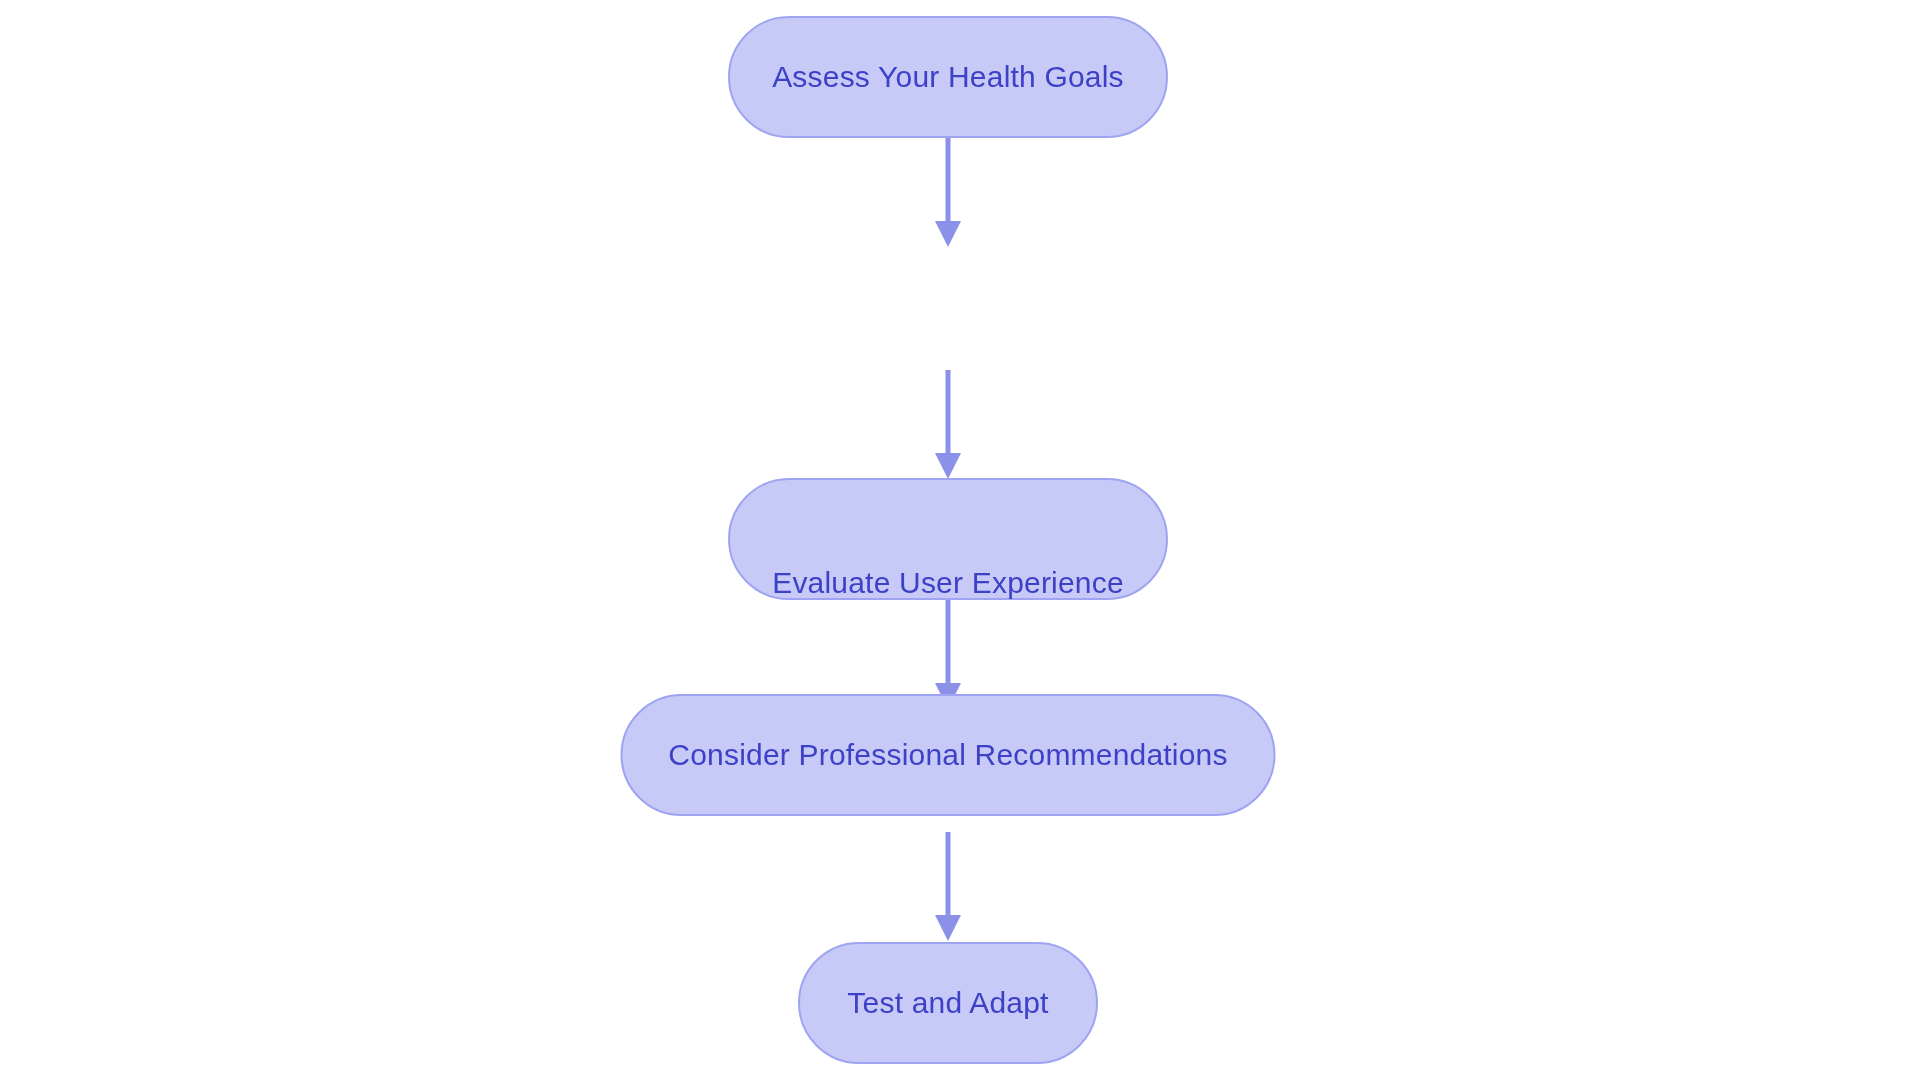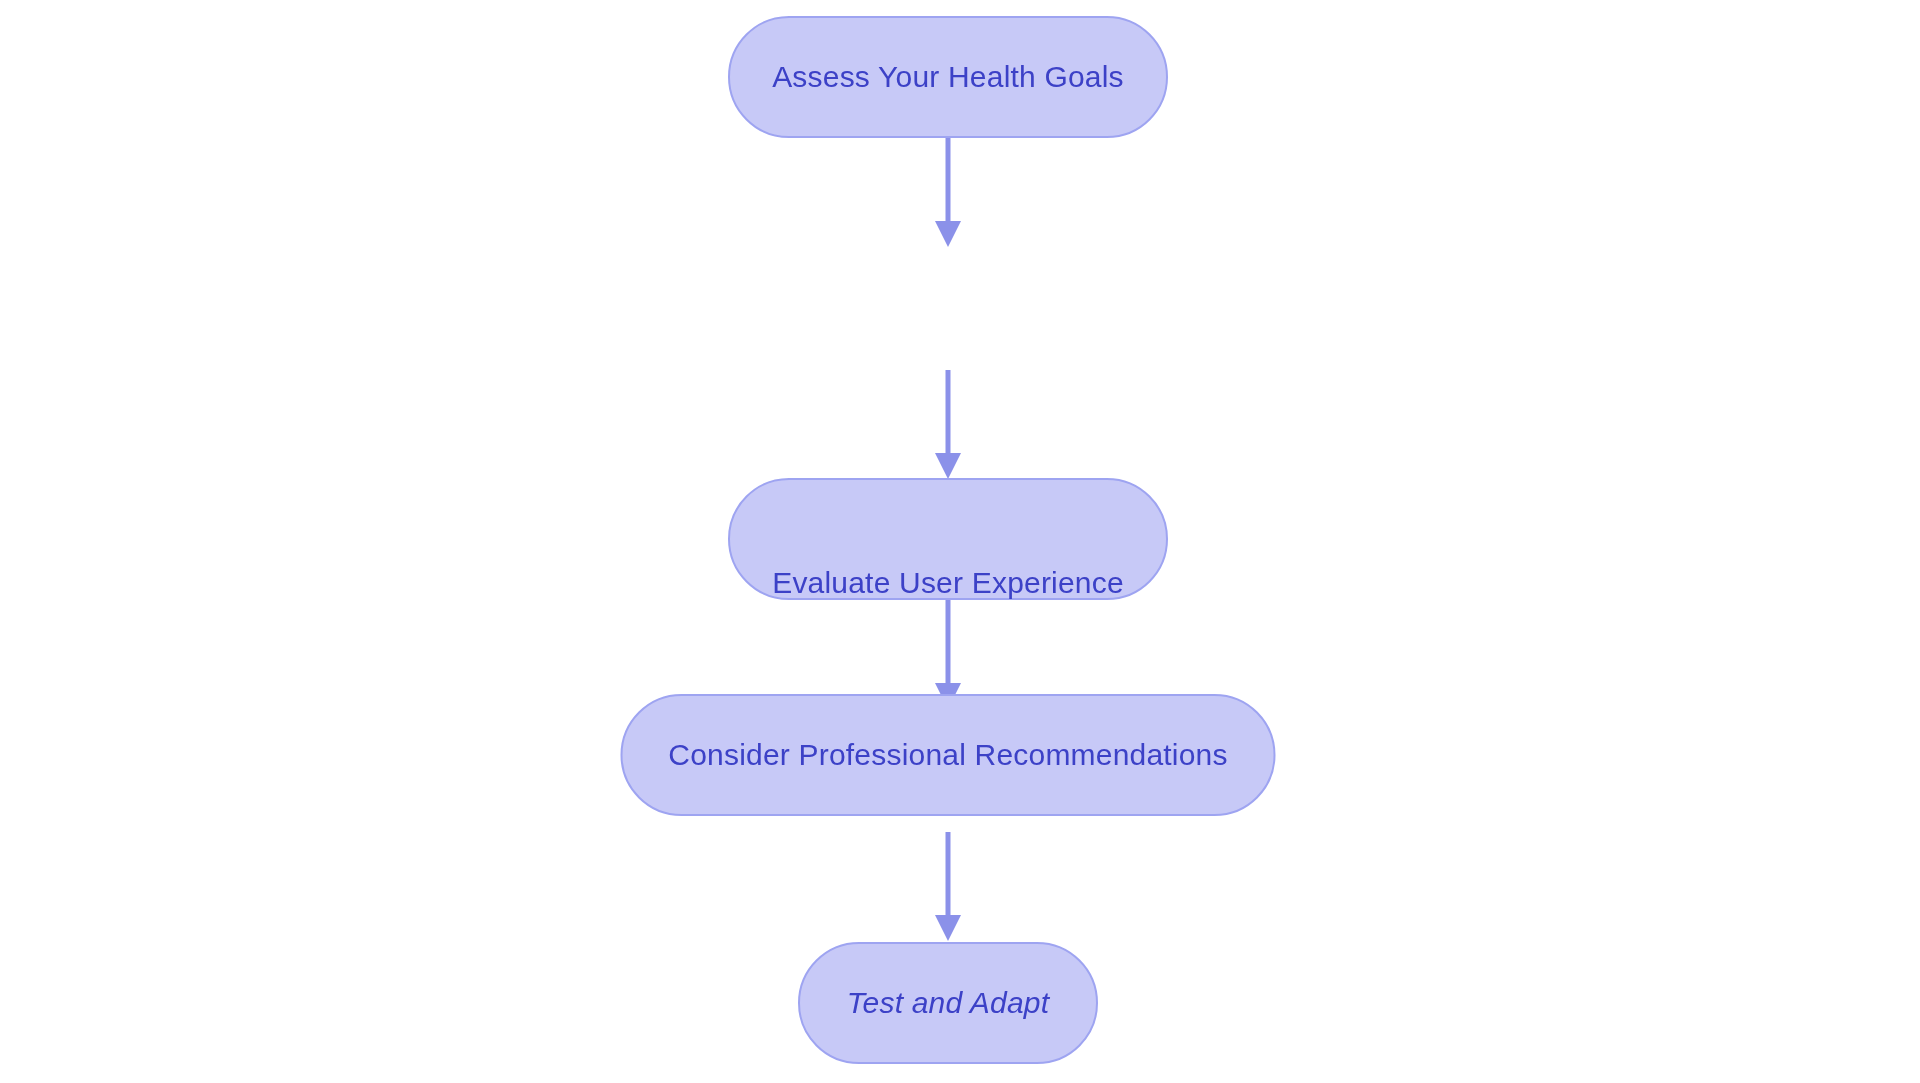--- a/index.html
+++ b/index.html
@@ -35,21 +35,21 @@
     color: var(--node-text);
     font-size: 30px;
     line-height: 1;
     white-space: nowrap;
     letter-spacing: 0.2px;
   }
   .node-1 { top: 16px;  width: 440px; }
   .node-2 { top: 248px; width: 424px; }
   .node-3 { top: 478px; width: 440px; align-items: flex-end; }
   .node-4 { top: 694px; width: 655px; }
-  .node-5 { top: 942px; width: 300px; font-style: italic; }
+  .node-5 { top: 942px; width: 300px; }
   .arrow {
     position: absolute;
     left: 50%;
     transform: translateX(-50%);
     width: 30px;
     height: 110px;
     display: block;
   }
   .arrow-1 { top: 138px; }
   .arrow-2 { top: 370px; }

